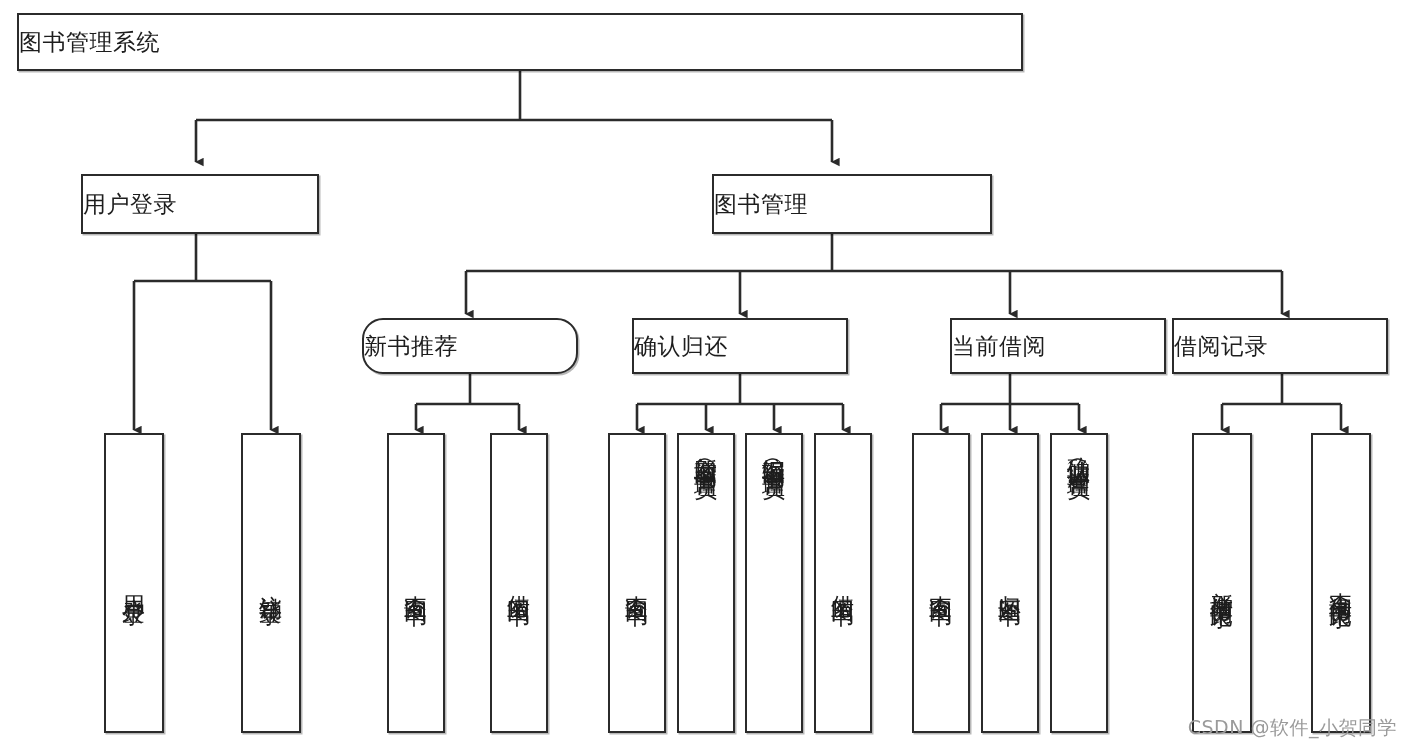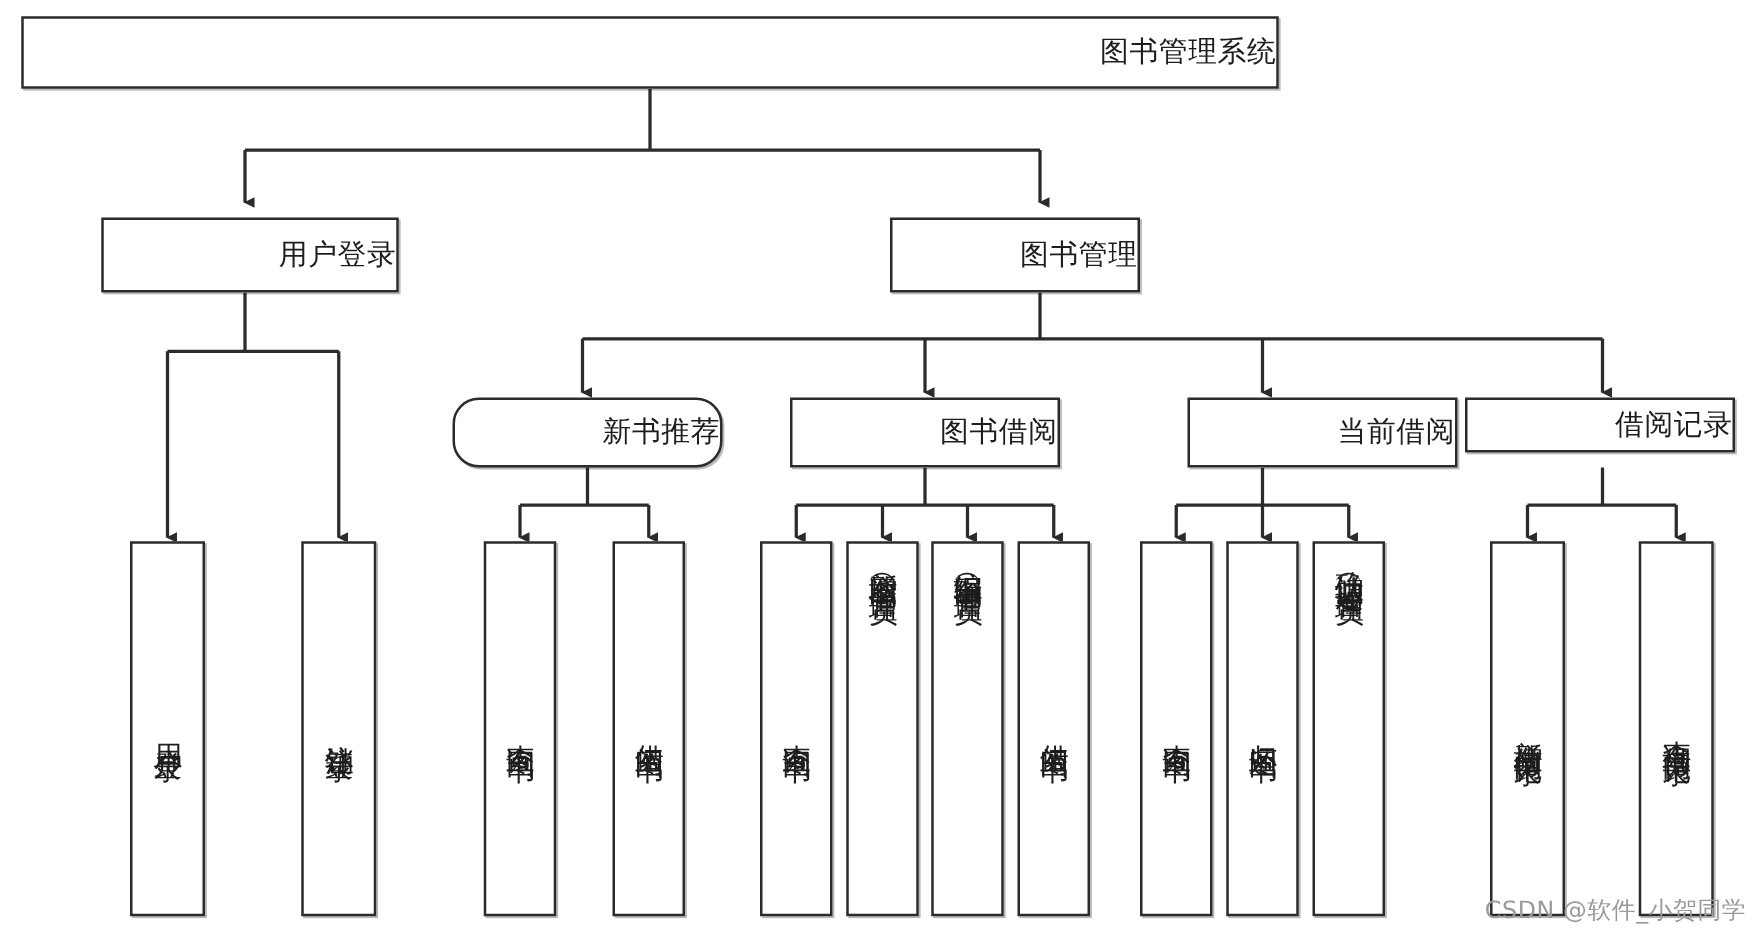--- a/index.html
+++ b/index.html
@@ -26,21 +26,21 @@
     height: 747px;
   }
   .node {
     position: absolute;
     box-sizing: border-box;
     background: #ffffff;
     border: 2px solid #2b2b2b;
     box-shadow: 1.5px 1.5px 0 rgba(0,0,0,0.28);
     display: flex;
     align-items: center;
-    justify-content: flex-end;
+    justify-content: flex-start;
     z-index: 3;
   }
   .node-label {
     color: #1d1d1d;
     font-size: 23px;
     line-height: 1.05;
     letter-spacing: 0.5px;
     white-space: nowrap;
     text-align: center;
   }
@@ -135,37 +135,37 @@
   </svg>
 
   <div class="node horiz" style="left:17px; top:13px; width:1006px; height:58px;">
     <span class="node-label">图书管理系统</span>
   </div>
 
   <div class="node horiz" style="left:81px; top:174px; width:238px; height:60px;">
     <span class="node-label">用户登录</span>
   </div>
 
-  <div class="node horiz" style="left:712px; top:174px; width:200px; height:60px;">
+  <div class="node horiz" style="left:712px; top:174px; width:280px; height:60px;">
     <span class="node-label">图书管理</span>
   </div>
 
   <div class="node horiz" style="left:362px; top:318px; width:216px; height:56px;border-radius:21px;">
     <span class="node-label">新书推荐</span>
   </div>
 
   <div class="node horiz" style="left:632px; top:318px; width:216px; height:56px;">
-    <span class="node-label">图书借阅</span>
+    <span class="node-label">确认归还</span>
   </div>
 
   <div class="node horiz" style="left:950px; top:318px; width:216px; height:56px;">
     <span class="node-label">当前借阅</span>
   </div>
 
-  <div class="node horiz" style="left:1172px; top:318px; width:216px; height:44px;">
+  <div class="node horiz" style="left:1172px; top:318px; width:216px; height:56px;">
     <span class="node-label">借阅记录</span>
   </div>
 
   <div class="node vert centered" style="left:104px; top:433px; width:60px; height:300px;">
     <span class="node-label">用户登录</span>
   </div>
 
   <div class="node vert centered" style="left:241px; top:433px; width:60px; height:300px;">
     <span class="node-label">注销登录</span>
   </div>

